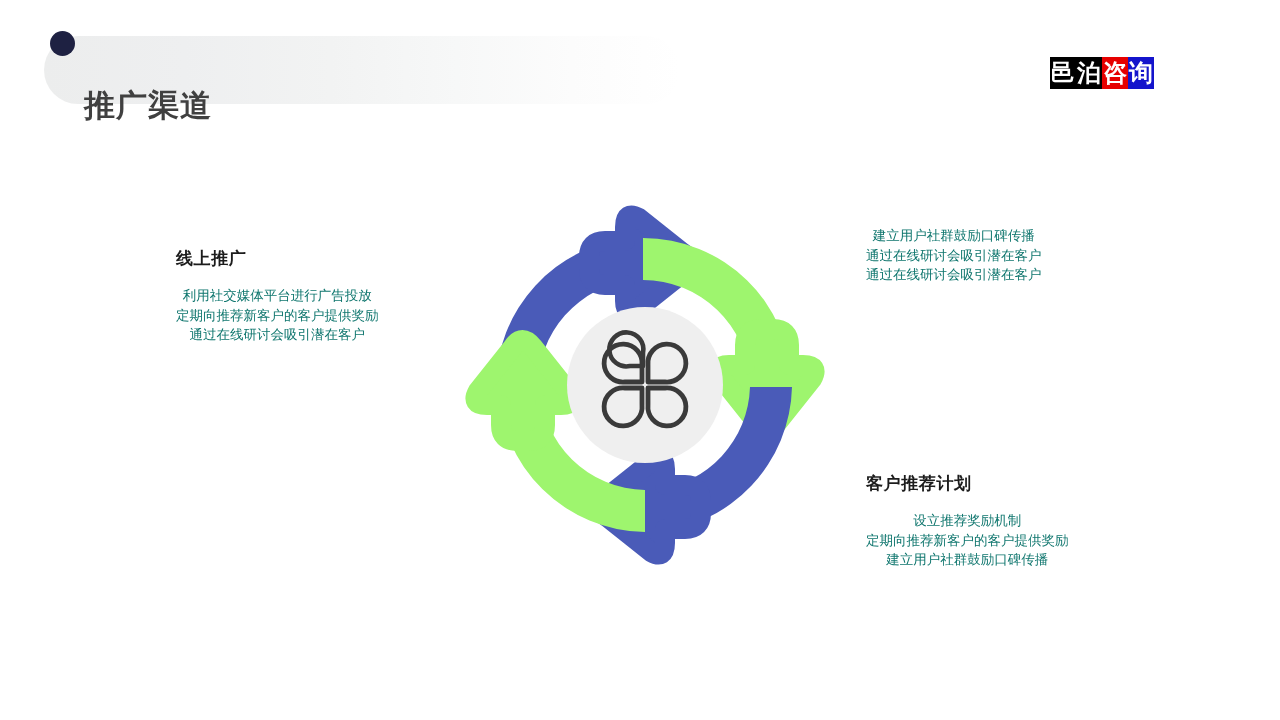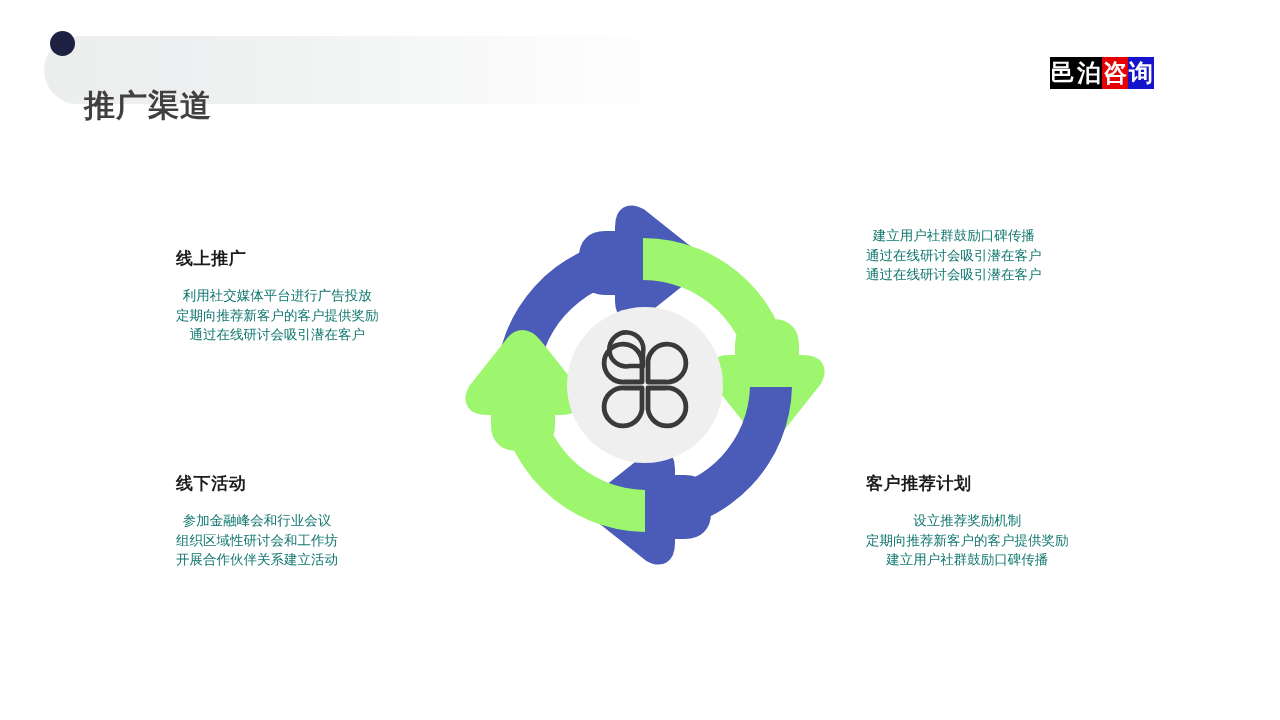--- a/index.html
+++ b/index.html
@@ -113,28 +113,20 @@
 
   <div class="block" id="block-tl">
     <h3>线上推广</h3>
     <div class="lines">
       <div>利用社交媒体平台进行广告投放</div>
       <div>定期向推荐新客户的客户提供奖励</div>
       <div>通过在线研讨会吸引潜在客户</div>
     </div>
   </div>
 
-  <div class="block" id="block-bl">
-    <h3>线下活动</h3>
-    <div class="lines">
-      <div>参加金融峰会和行业会议</div>
-      <div>组织区域性研讨会和工作坊</div>
-      <div>开展合作伙伴关系建立活动</div>
-    </div>
-  </div>
 
   <div class="block" id="block-tr">
     <div class="lines">
       <div>建立用户社群鼓励口碑传播</div>
       <div>通过在线研讨会吸引潜在客户</div>
       <div>通过在线研讨会吸引潜在客户</div>
     </div>
   </div>
 
   <div class="block" id="block-br">

